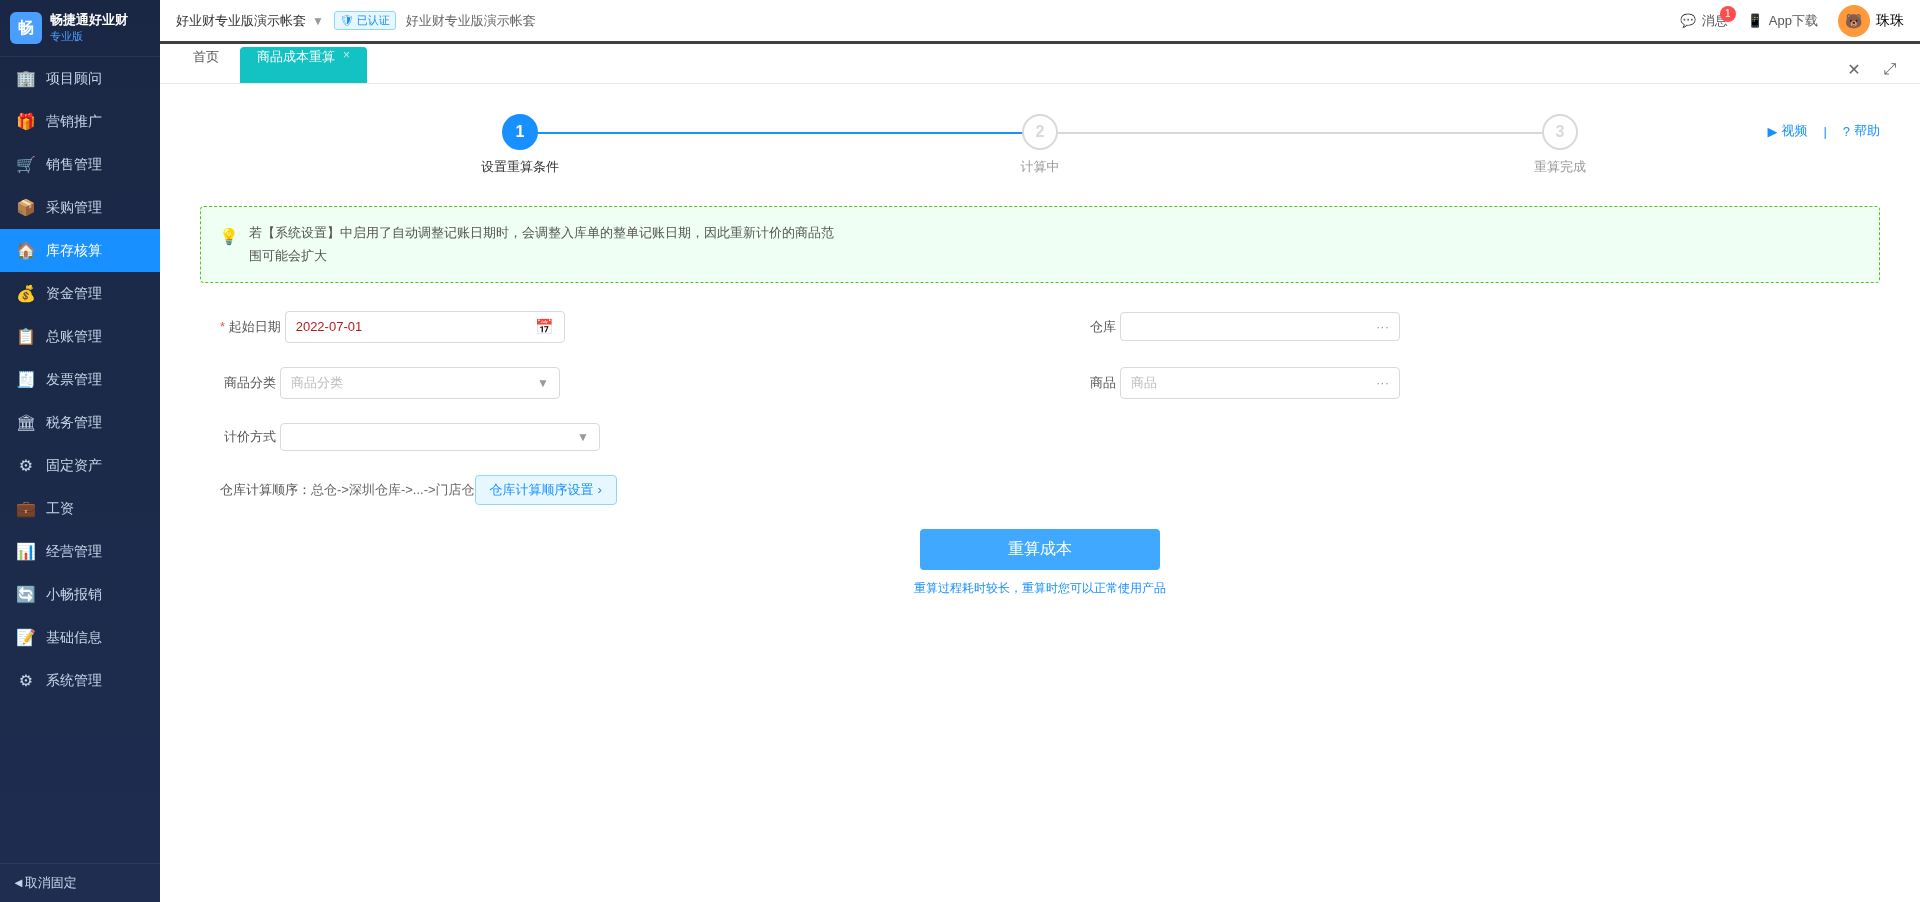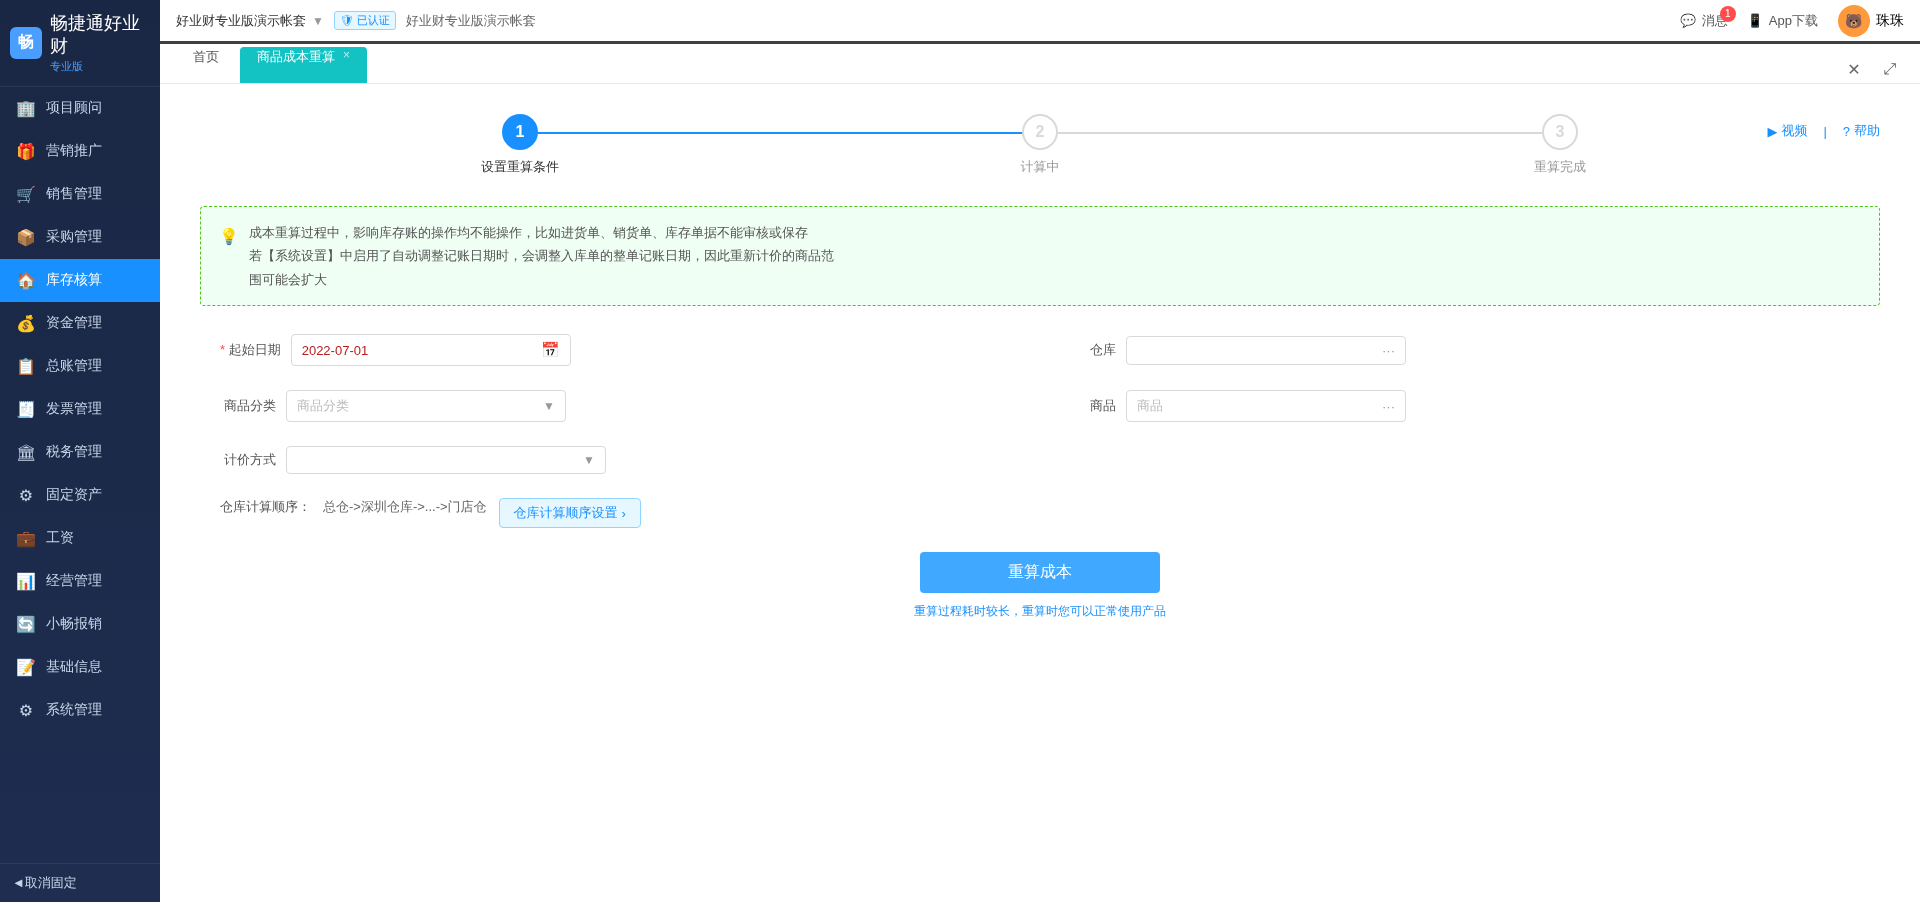--- a/index.html
+++ b/index.html
@@ -25,21 +25,21 @@
     }
     .sidebar-logo-icon {
       width: 32px;
       height: 32px;
       background: #4a9eff;
       border-radius: 6px;
       display: flex; align-items: center; justify-content: center;
       color: white; font-size: 16px; font-weight: bold; margin-right: 8px;
       flex-shrink: 0;
     }
-    .sidebar-logo-text { font-size: 18px; color: #fff; line-height: 1.3; }
+    .sidebar-logo-text { font-size: 13px; color: #fff; line-height: 1.3; font-weight: bold; }
     .sidebar-logo-sub { font-size: 11px; color: #4a9eff; }
     .sidebar-scroll { flex: 1; overflow-y: auto; overflow-x: hidden; }
     .sidebar-scroll::-webkit-scrollbar { width: 4px; }
     .sidebar-scroll::-webkit-scrollbar-thumb { background: rgba(255,255,255,0.2); border-radius: 2px; }
     .sidebar-item {
       display: flex;
       align-items: center;
       padding: 12px 16px;
       cursor: pointer;
       color: #c8d4e8;
@@ -310,21 +310,21 @@
     }
     .form-row {
       display: flex;
       align-items: center;
       margin-bottom: 24px;
       gap: 40px;
     }
     .form-field {
       display: flex;
       align-items: center;
-      gap: 10px;
+      gap: 4px;
       flex: 1;
     }
     .form-field-label {
       color: #555;
       font-size: 13px;
       white-space: nowrap;
       min-width: 56px;
       text-align: right;
     }
     .form-field-label.required::before {
@@ -387,22 +387,22 @@
       background: #fff;
       gap: 8px;
       width: 320px;
       cursor: pointer;
     }
     .pricing-select-text { flex: 1; font-size: 13px; color: #bbb; }
 
     
     .warehouse-order-row {
       display: flex;
+      align-items: center;
       margin-bottom: 24px;
-      gap: 12px;
     }
     .warehouse-order-label { color: #555; font-size: 13px; white-space: nowrap; }
     .warehouse-order-text { color: #666; font-size: 13px; }
     .warehouse-order-btn {
       border: 1px solid #91d5ff;
       border-radius: 4px;
       padding: 5px 14px;
       background: #e6f7ff;
       color: #1890ff;
       font-size: 13px;
@@ -590,21 +590,20 @@
           <div class="steps-help-item">
             <span>?</span>
             <span>帮助</span>
           </div>
         </div>
       </div>
 
       <div class="notice-box">
         <span class="notice-icon">💡</span>
         <div class="notice-text">
-          <div>成本重算过程中，影响库存账的操作均不能操作，比如进货单、销货单、库存单据不能审核或保存</div>
           <div>若【系统设置】中启用了自动调整记账日期时，会调整入库单的整单记账日期，因此重新计价的商品范</div>
           <div>围可能会扩大</div>
         </div>
       </div>
 
       <div class="form-section">
 
         <div class="form-row">
           <div class="form-field">
             <span class="form-field-label required">起始日期</span>

